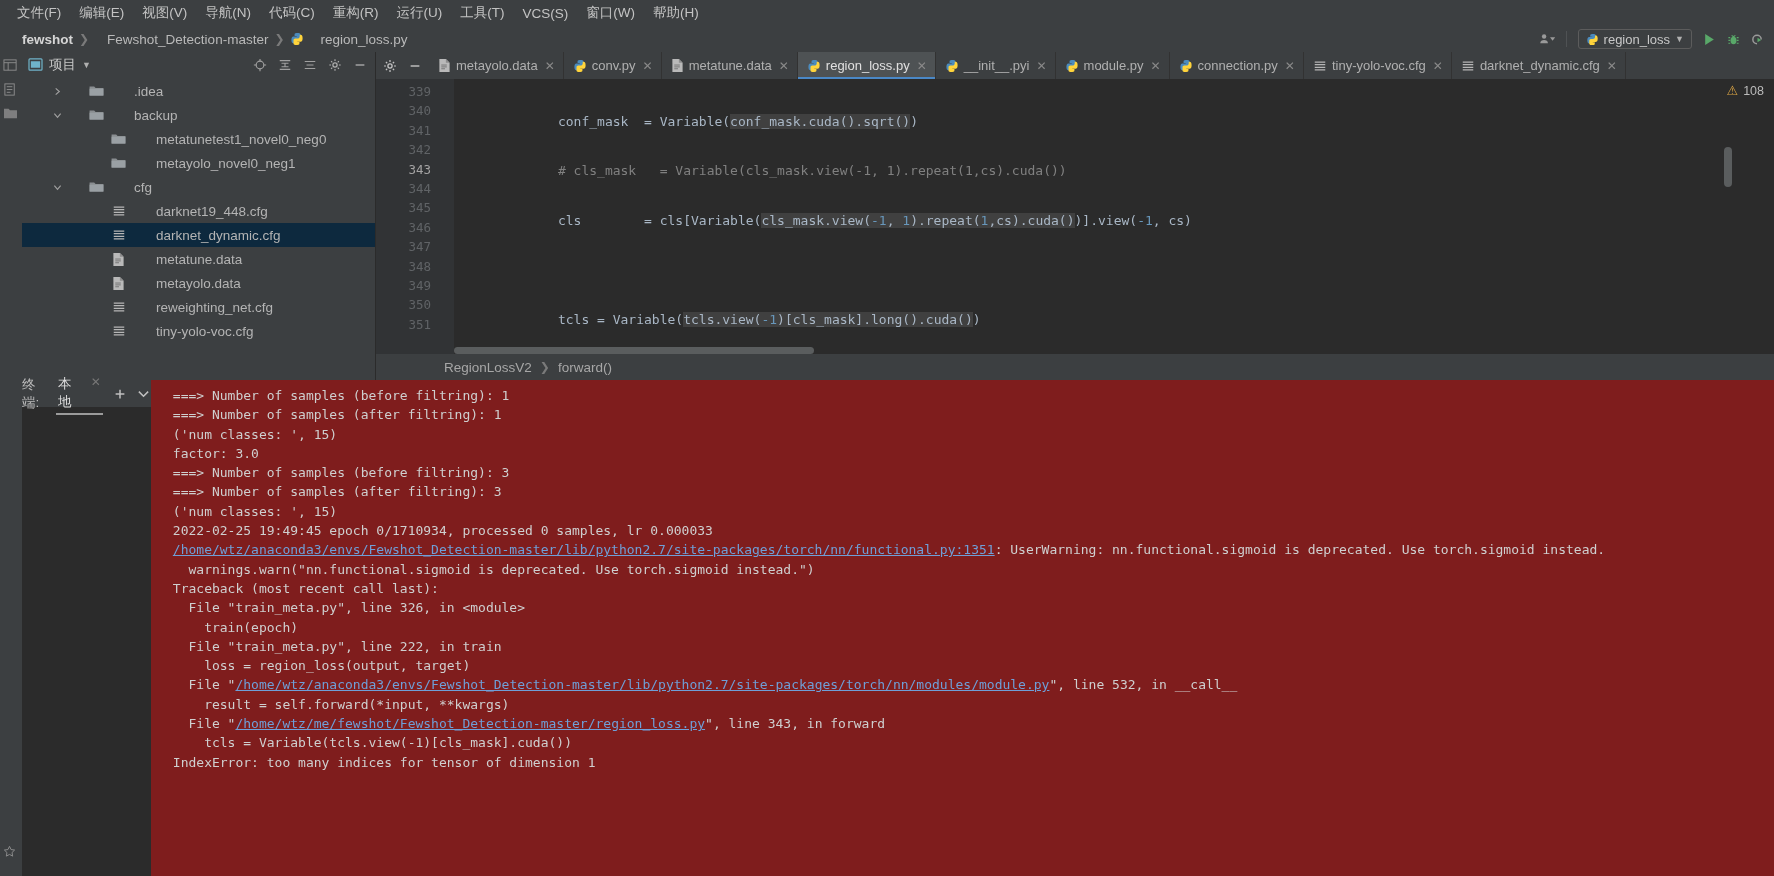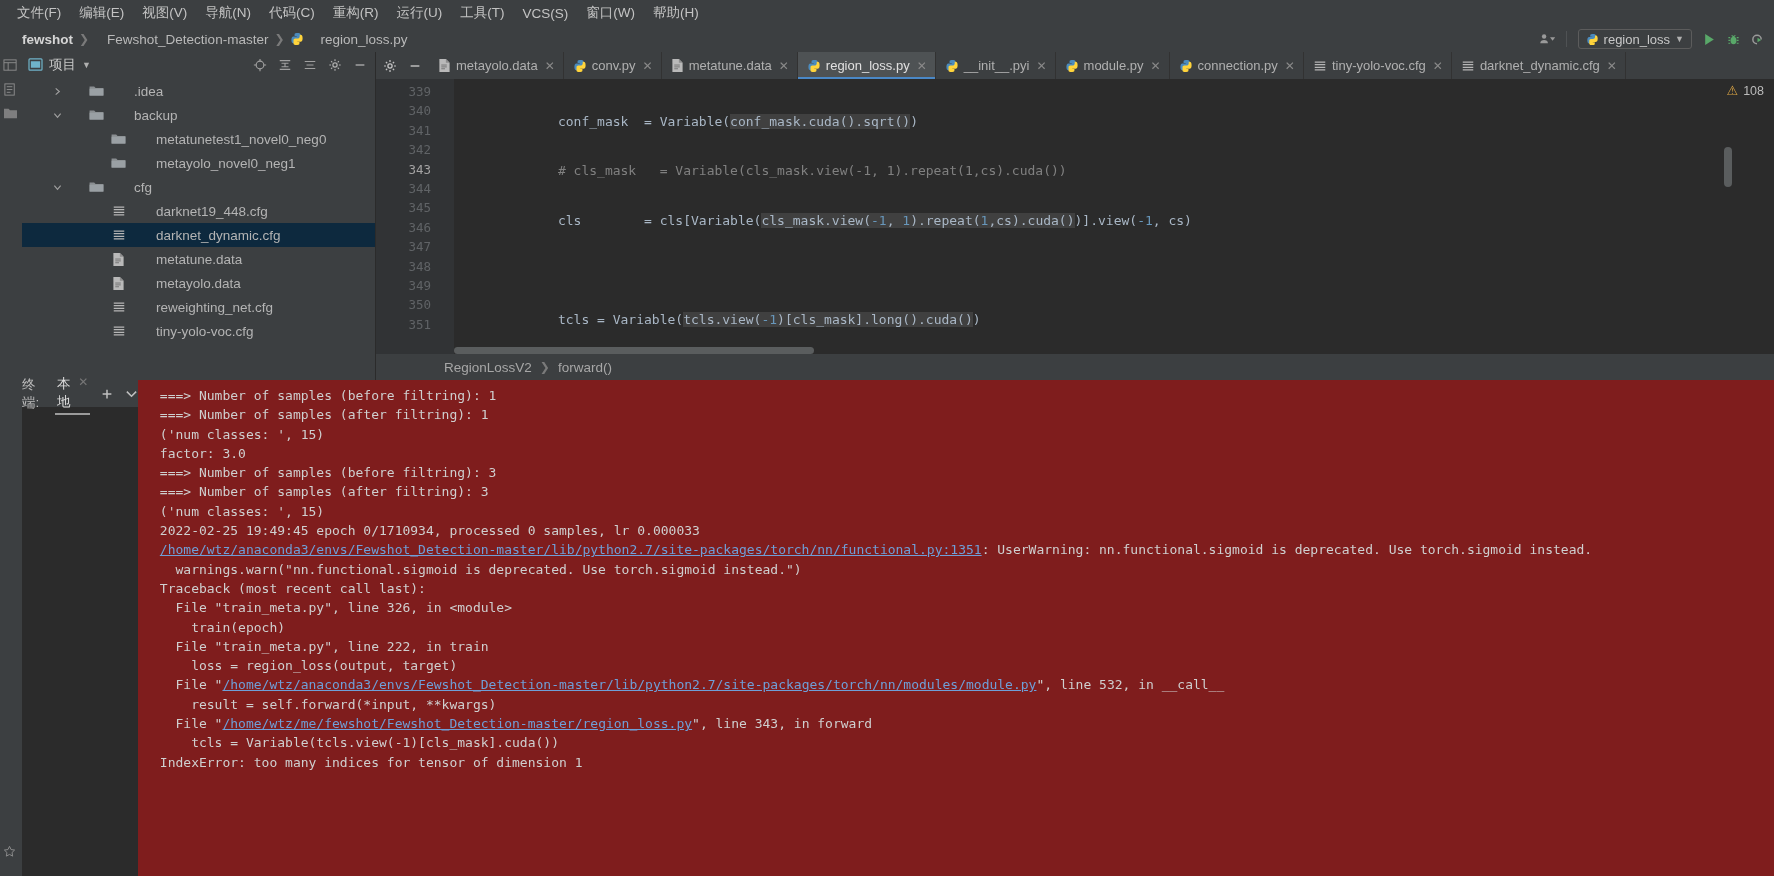--- a/index.html
+++ b/index.html
@@ -122,21 +122,21 @@
   }
   .bc-sep { color: #7a7a7a; font-size: 12px; }
 
   
   .terminal { flex: 1; display: flex; flex-direction: row; background: #2b2b2b; min-height: 0; }
   .term-head {
     height: 27px; flex: 0 0 27px; background: #3c3f41; display: flex; align-items: center;
     padding-left: 22px; gap: 10px; font-size: 13.5px; color: #bcbcbc;
   }
   .term-tab {
-    display: flex; align-items: flex-start; gap: 5px; color: #dcdcdc; position: relative;
+    display: flex; align-items: flex-start; gap: 18px; color: #dcdcdc; position: relative;
     padding: 3px 2px 4px 2px;
   }
   .term-tab::after { content:""; position:absolute; left:0; right:0; bottom:0; height:2px; background:#9b9b9b; }
   .term-tab .x { color: #777; font-size: 12px; }
   .term-body {
     flex: 1; background: #7f1d1d; padding: 6px 0 0 22px; overflow: hidden;
     font-family: "DejaVu Sans Mono", monospace; font-size: 13px; color: #cfcfcf;
   }
   .term-line { height: 19.3px; line-height: 19.3px; white-space: pre; }
   .term-link { color: #6f9fd8; text-decoration: underline; }

